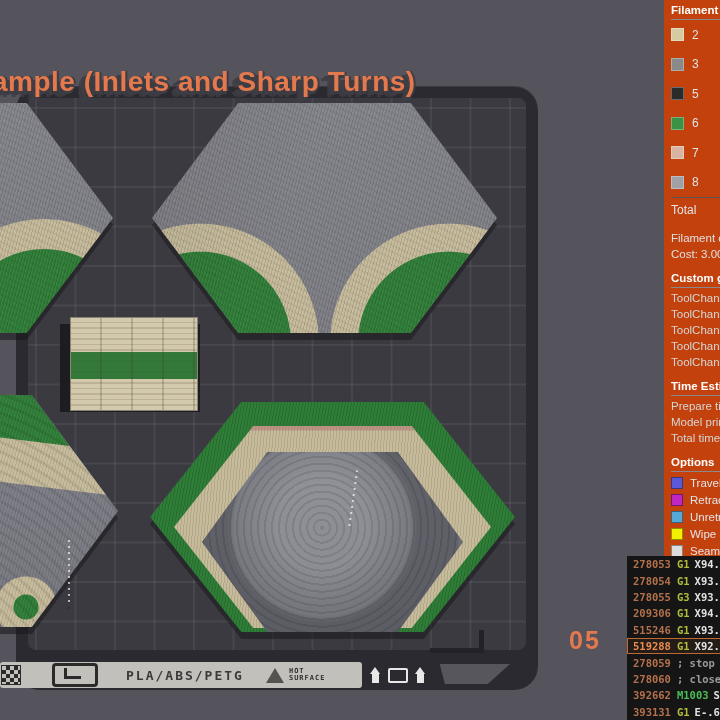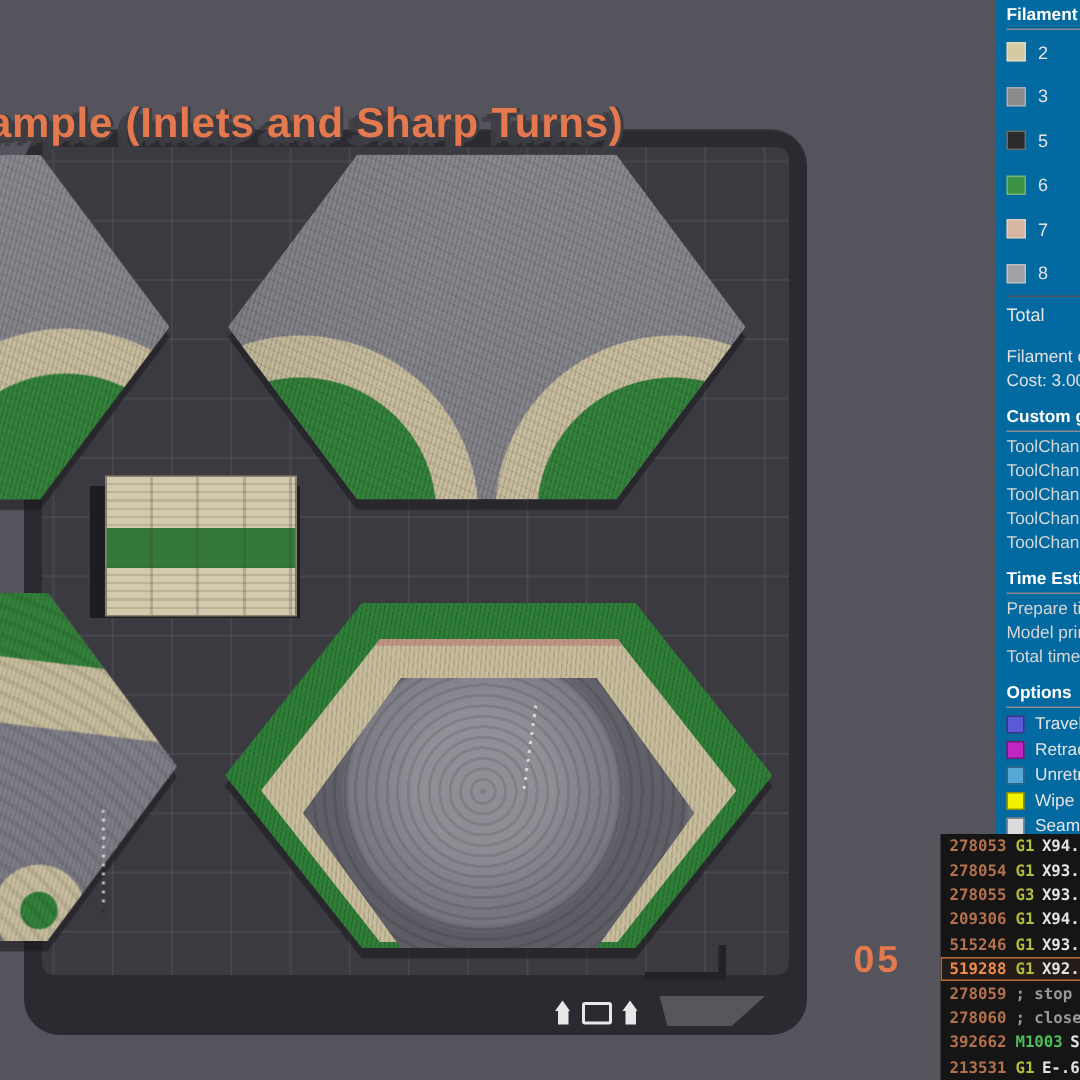--- a/index.html
+++ b/index.html
@@ -56,21 +56,21 @@
   .travel-path-mark{position:absolute;width:2px;
     background:repeating-linear-gradient(180deg,rgba(255,255,255,.65) 0 2px,transparent 2px 6px);}
   
   .tower-shadow{position:absolute;left:60px;top:324px;width:140px;height:88px;background:#1d1c21;}
   .prime-tower{position:absolute;left:70px;top:317px;width:126px;height:92px;border:1px solid #8a8272;
     background:
       repeating-linear-gradient(90deg,transparent 0 29px,rgba(60,60,50,.22) 29px 31px),
       linear-gradient(180deg,rgba(0,0,0,0) 0 34px,rgba(34,112,44,.9) 34px 61px,rgba(0,0,0,0) 61px),
       repeating-linear-gradient(180deg,#d3caad 0 4px,#bdb296 4px 5.5px);}
   
-  .side-panel{position:absolute;left:664px;top:0;width:56px;height:556px;background:#0369a1;
+  .side-panel{position:absolute;left:664px;top:0;width:56px;height:556px;background:#c2410c;
     overflow:hidden;color:#e4e4e6;}
   .panel-inner{width:150px;padding-left:7px;box-sizing:border-box;}
   .panel-header{font-size:11.5px;font-weight:bold;color:#fff;padding:4px 0 3px 0;
     border-bottom:1px solid #8a8a8e;white-space:nowrap;}
   .fil-row{display:flex;align-items:center;gap:8px;height:29.5px;font-size:12px;}
   .fil-swatch{width:11px;height:11px;border:1px solid rgba(255,255,255,.3);flex:0 0 auto;}
   .sep{border-top:1px solid #56565a;margin-right:0;}
   .total-row{font-size:12px;padding:5px 0 14px 0;white-space:nowrap;}
   .info-row{font-size:11.5px;line-height:15.5px;white-space:nowrap;color:#e0e0e0;}
   .list-row{font-size:11.5px;line-height:16px;white-space:nowrap;color:#d6d6d6;}
@@ -150,20 +150,30 @@
       <div class="hex-layer" style="left:202px;top:452px;width:261px;height:180px;
         background:
           repeating-radial-gradient(circle at 46% 42%,rgba(0,0,0,.10) 0 2px,transparent 2px 7px),
           radial-gradient(circle at 8% 92%,#2f7e37 0 10px,#c6bb9b 11px 24px,rgba(0,0,0,0) 25px),
           radial-gradient(circle at 46% 40%,rgba(245,245,250,.16) 0 45px,rgba(0,0,0,0) 85px),
           radial-gradient(circle at 46% 42%,rgba(0,0,0,0) 0 88px,rgba(52,52,60,.38) 95px 135px,rgba(0,0,0,0) 142px),
           linear-gradient(#7e7e86,#75757d);"></div>
       <div class="travel-path-mark" style="left:352px;top:470px;height:60px;transform:rotate(8deg);"></div>
     </div>
 
+    <div class="plate-label-strip">
+      <div class="qr-icon"></div>
+      <div class="plate-logo-icon"></div>
+      <div class="plate-material">PLA/ABS/PETG</div>
+      <div class="warning-triangle-icon"></div>
+      <div class="hot-surface">
+        <div>HOT</div>
+        <div>SURFACE</div>
+      </div>
+    </div>
     <div class="clip-icons">
       <div class="clip-up-icon"></div>
       <div class="slot-icon"></div>
       <div class="clip-up-icon"></div>
     </div>
     <div class="plate-tab"></div>
 
     <div class="scene-title">ample (Inlets and Sharp Turns)</div>
     <div class="plate-number">05</div>
   </div>
@@ -280,20 +290,20 @@
         <div class="gcode-row">
           <span class="g-num">278060</span>
           <span class="g-rest comment">; close po</span>
         </div>
         <div class="gcode-row">
           <span class="g-num">392662</span>
           <span class="g-cmd m">M1003</span>
           <span class="g-rest">S0</span>
         </div>
         <div class="gcode-row">
-          <span class="g-num">213531</span>
+          <span class="g-num">393131</span>
           <span class="g-cmd g">G1</span>
           <span class="g-rest">E-.65</span>
         </div>
       </div>
   </div>
 
 </div>
 
 </body></html>

